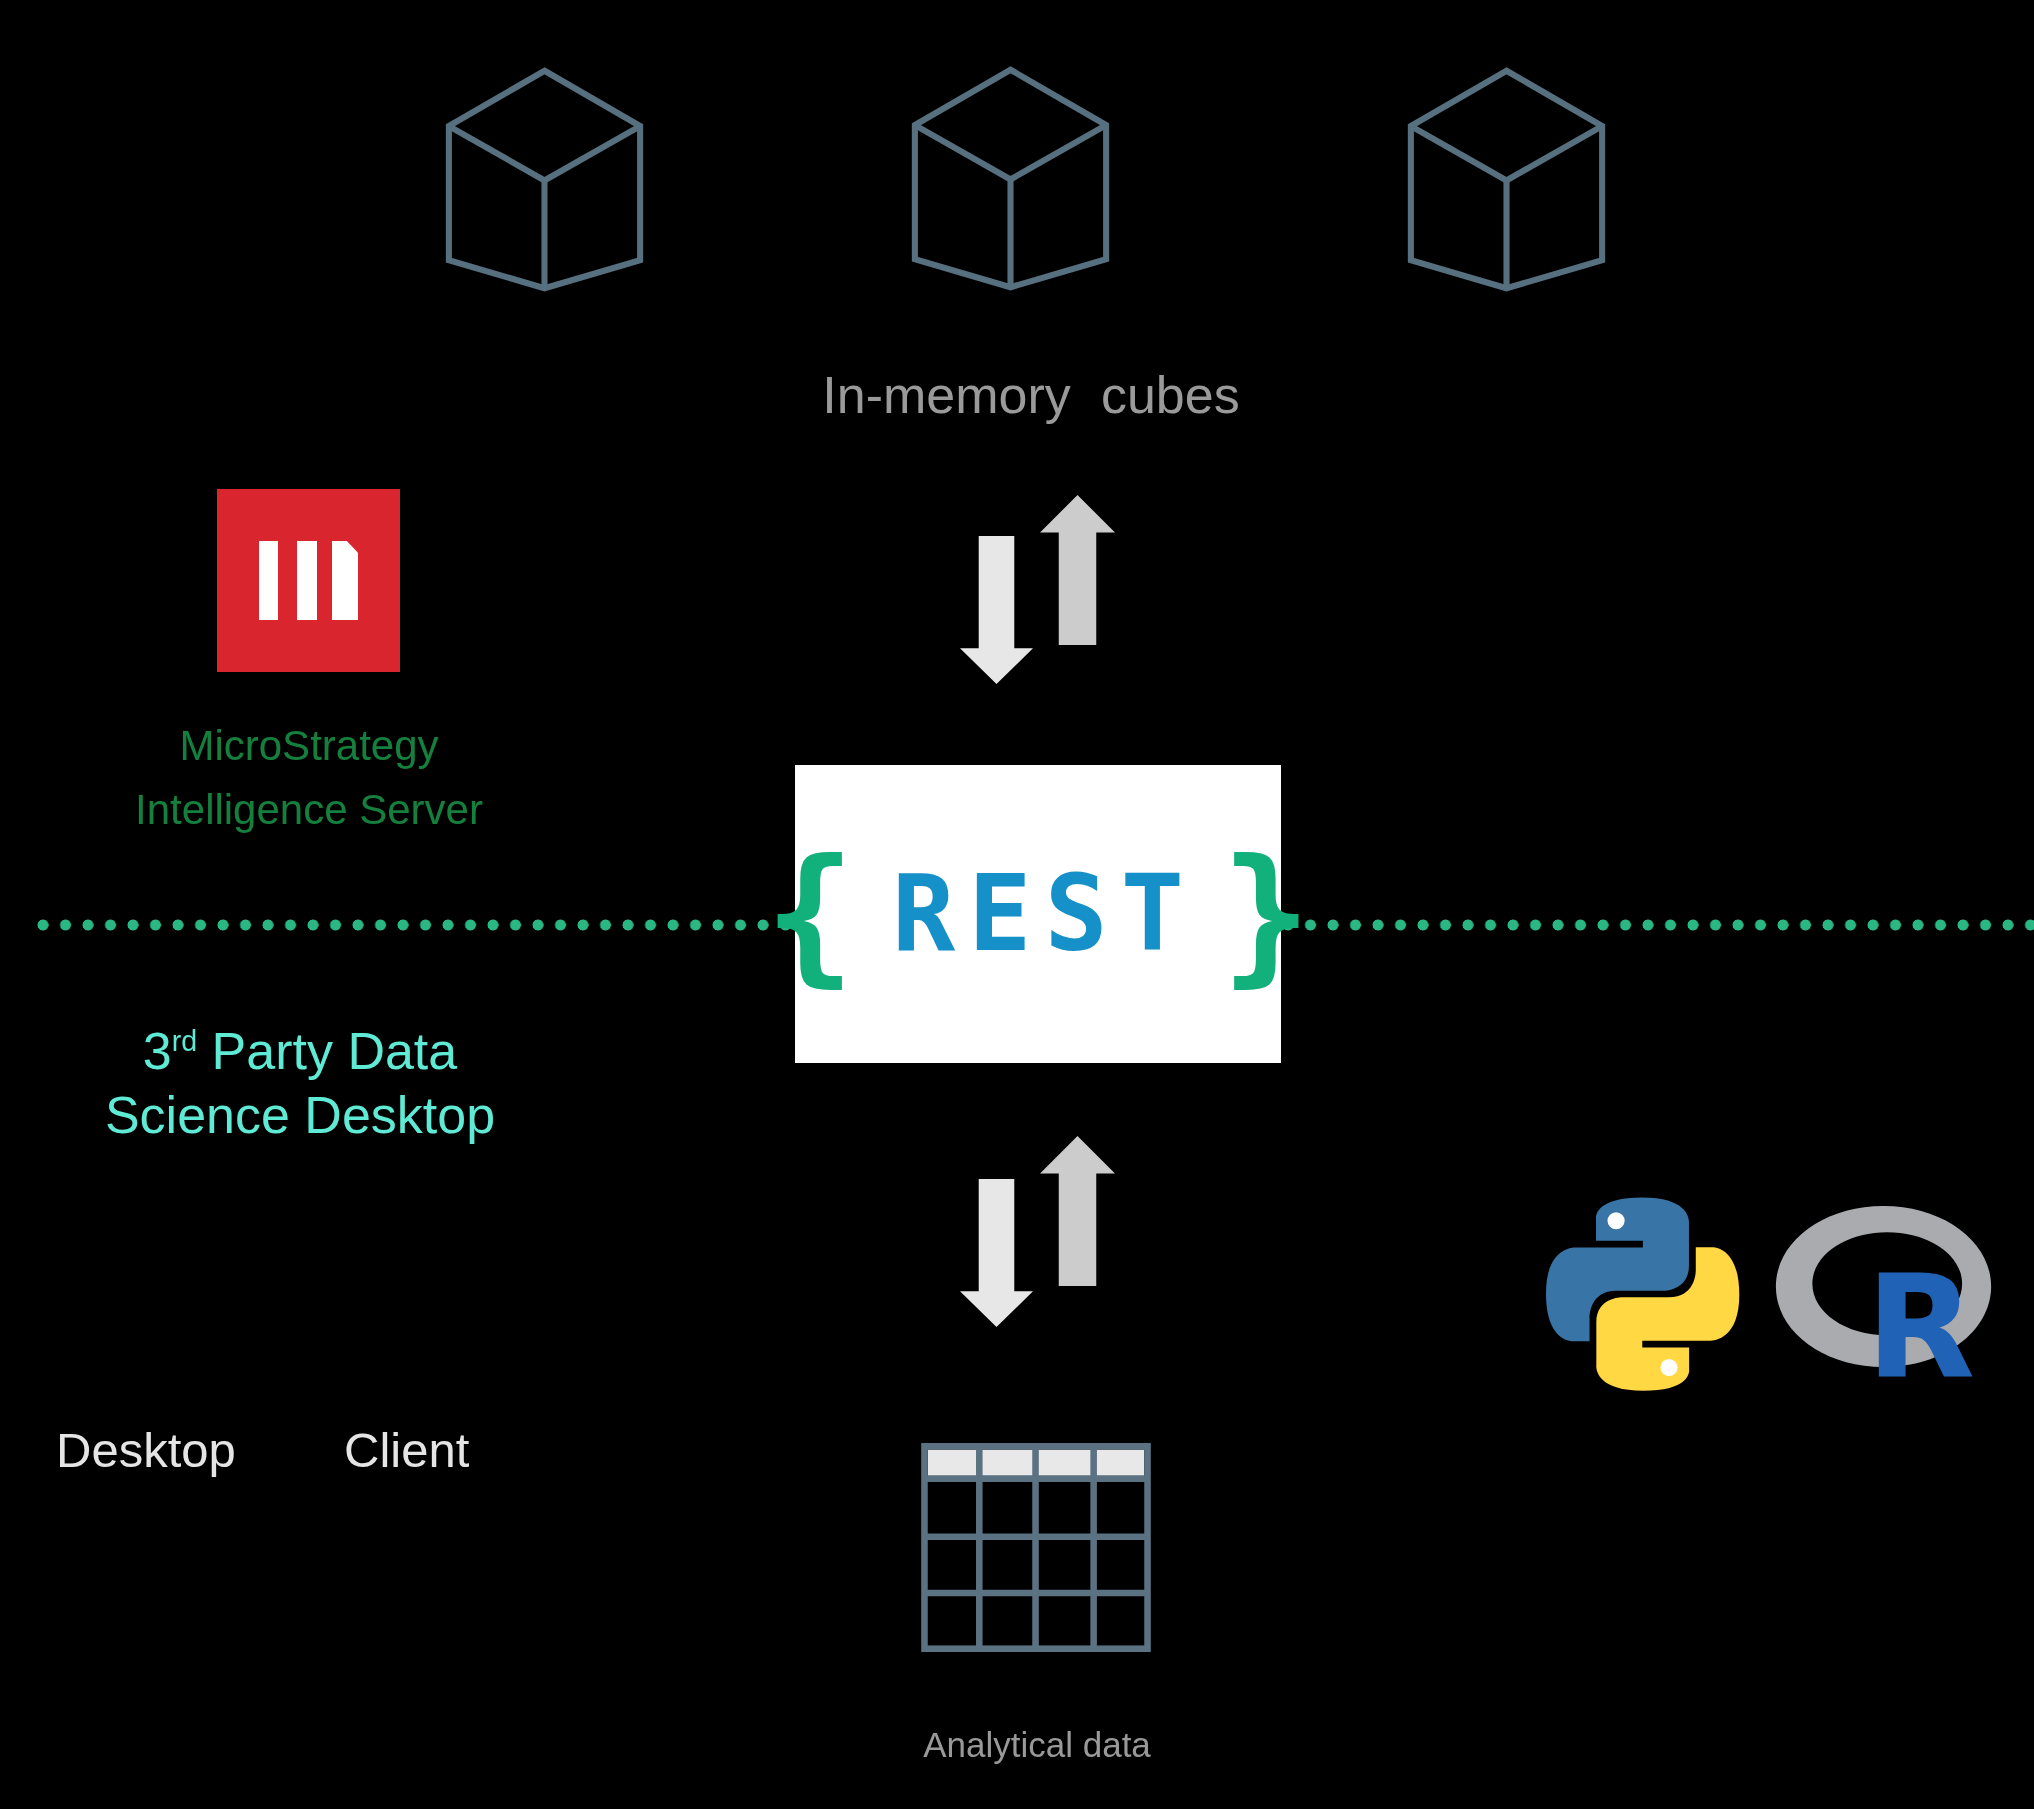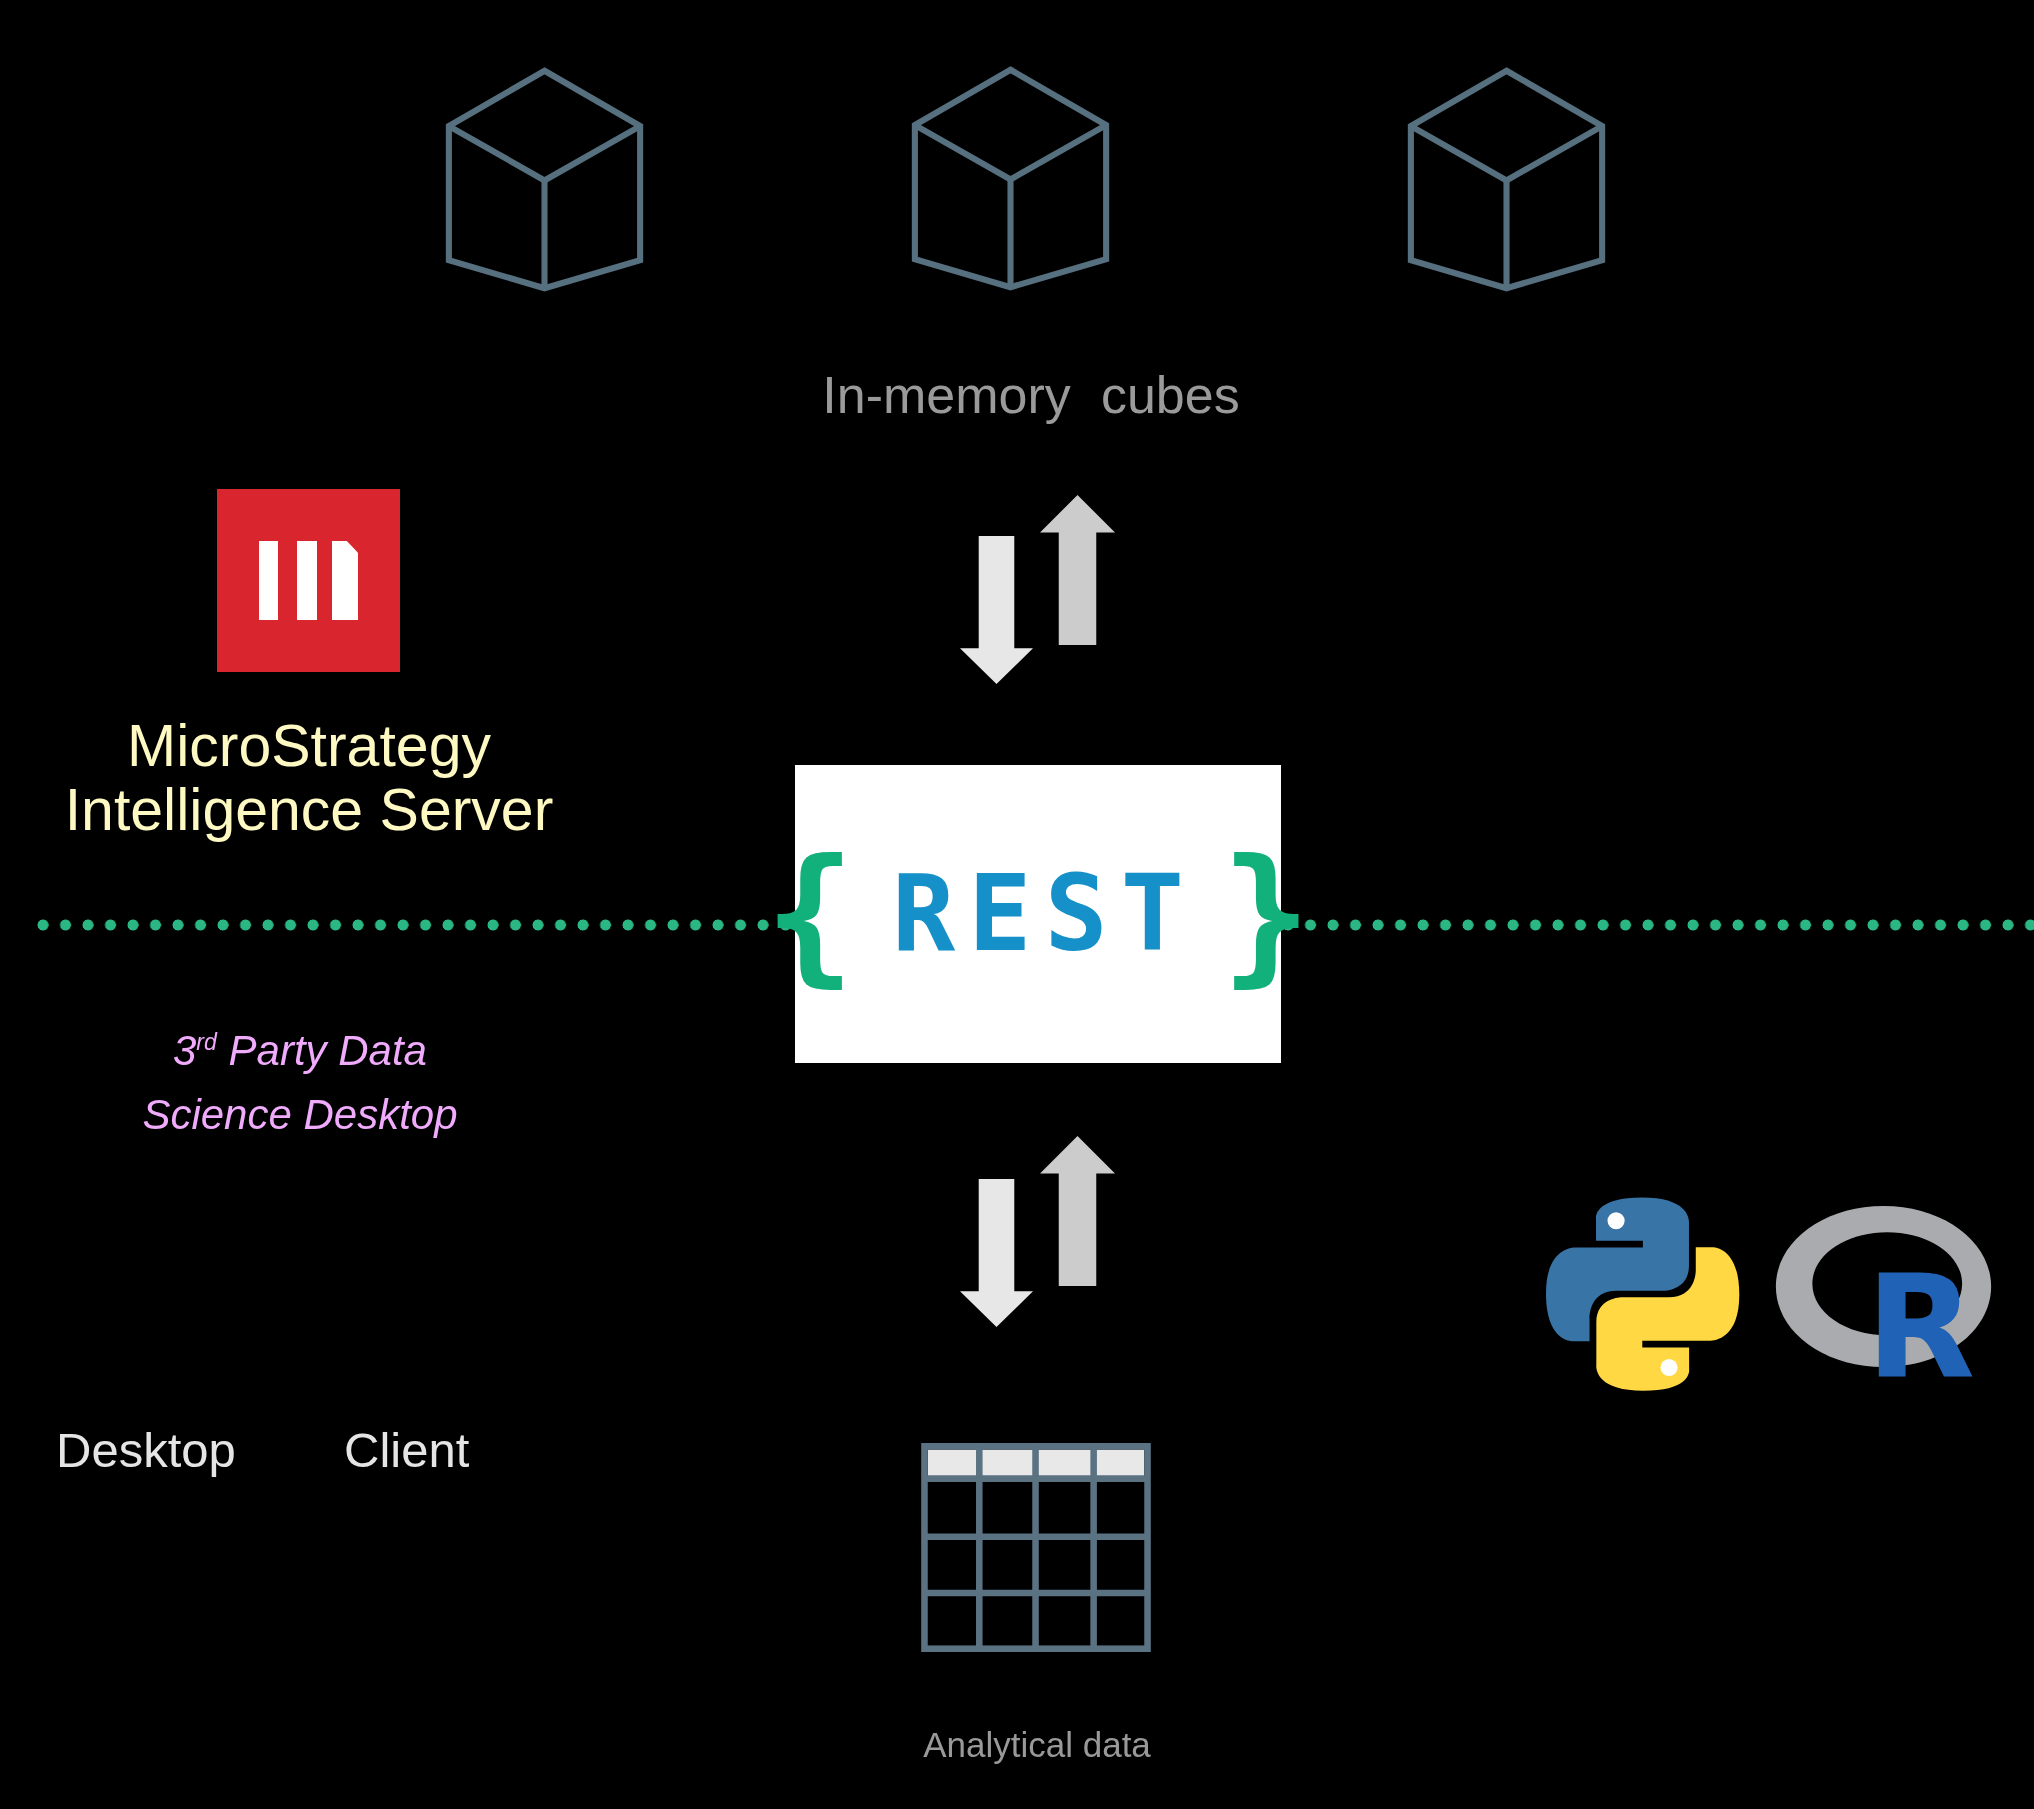--- a/index.html
+++ b/index.html
@@ -2,23 +2,23 @@
 <html style="font-size:15px"><head>
 <meta charset="utf-8">
 <style>
   html,body{margin:0;padding:0;background:#000;}
   #stage{position:relative;width:2035px;height:1809px;background:#000;overflow:hidden;
          font-family:"Liberation Sans", sans-serif;}
   .abs{position:absolute;}
   .ctr{transform:translate(-50%,-50%);text-align:center;}
   
   .lbl-light{color:#9a9a9a;font-size:52px;white-space:nowrap;}
-  .lbl-dark{color:#f0abfc;font-size:42px;line-height:64px;white-space:nowrap;font-style:italic;}
+  .lbl-dark{color:#5eead4;font-size:52px;line-height:64px;white-space:nowrap;}
   .lbl-mid{color:#e5e5e5;font-size:49px;white-space:nowrap;}
-  .lbl-ms{color:#fef9c3;font-size:59px;line-height:64px;white-space:nowrap;text-align:center;}
+  .lbl-ms{color:#15803d;font-size:42px;line-height:64px;white-space:nowrap;text-align:center;}
   .wordgap{word-spacing:0.30em;}
   sup{font-size:0.55em;vertical-align:super;line-height:0;}
   
   .rest-box{left:795px;top:765px;width:486px;height:298px;background:#ffffff;
             display:flex;align-items:center;justify-content:center;}
   .rest-brace{font-family:"DejaVu Sans Mono", monospace;font-weight:bold;
               font-size:150px;color:#12b07a;line-height:1;}
   .rest-word{font-family:"DejaVu Sans Mono", monospace;font-weight:bold;
              font-size:105px;color:#1590c8;letter-spacing:13px;margin:0 24px 0 37px;line-height:1;text-align:right;}
   

